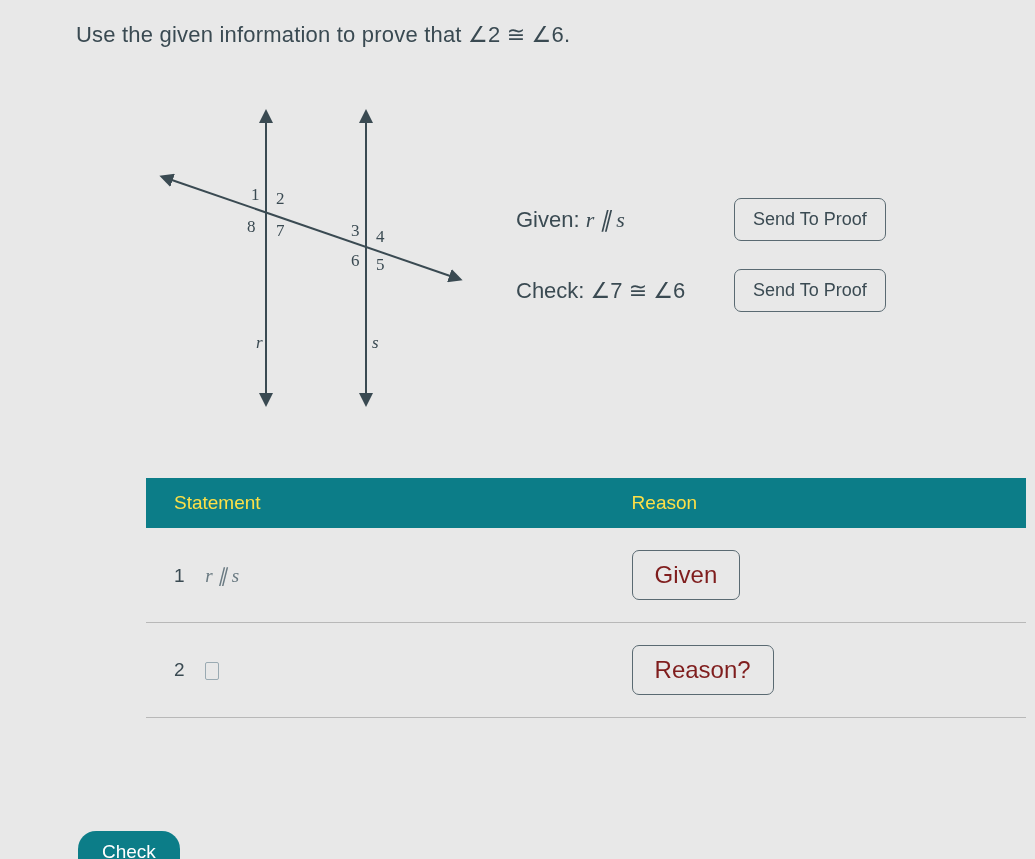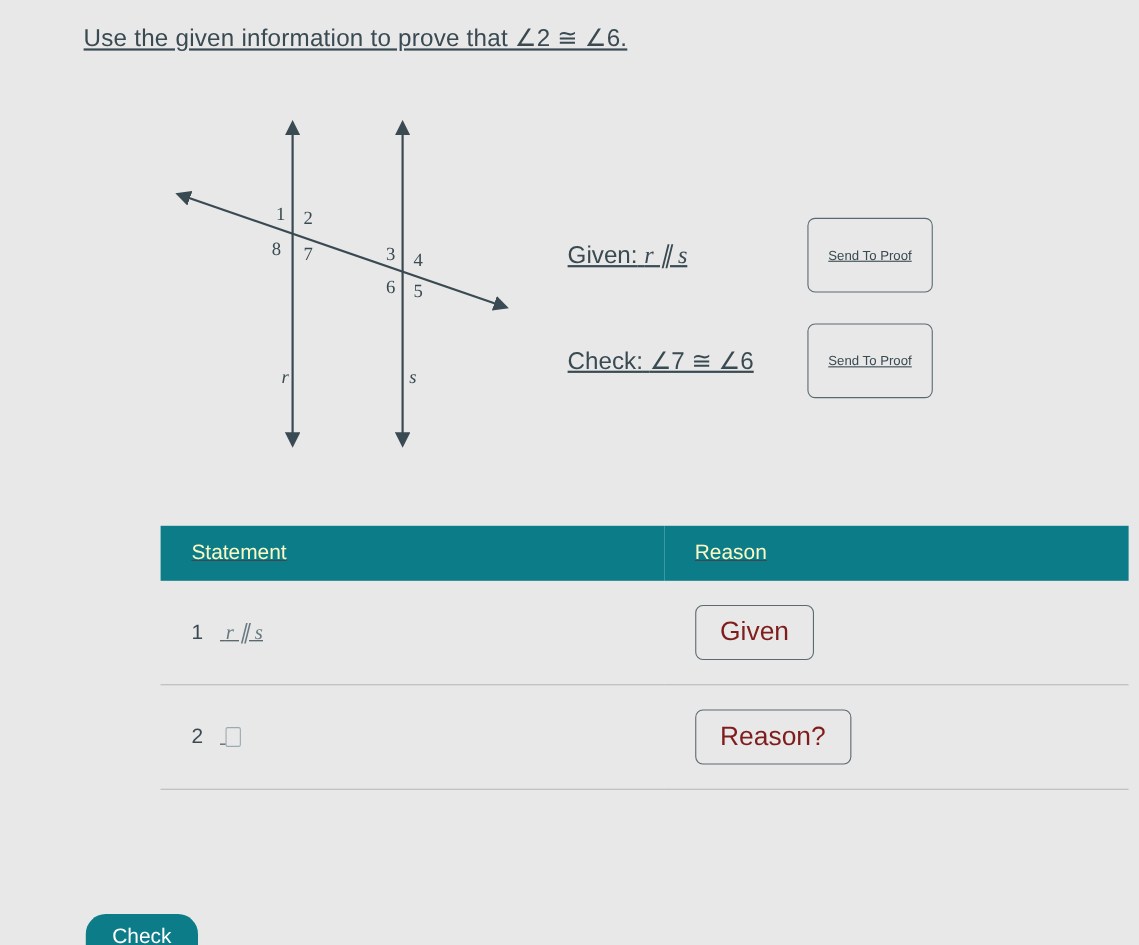--- a/index.html
+++ b/index.html
@@ -8,21 +8,20 @@
     padding: 0;
     font-family: Arial, Helvetica, sans-serif;
     background: #e8e8e8;
     width: 1035px;
     height: 859px;
     overflow: hidden;
     color: #3a4a52;
   }
   .page {
     padding: 22px 60px 0 76px;
-    text-decoration: underline;
   }
   .instruction {
     font-size: 22px;
     color: #3a4a52;
     margin-bottom: 50px;
     letter-spacing: 0.2px;
   }
   .upper {
     display: flex;
     align-items: flex-start;
@@ -47,34 +46,34 @@
   }
   .info-label {
     font-size: 22px;
     color: #3a4a52;
     min-width: 190px;
   }
   .info-label .ital { font-style: italic; font-family: 'Times New Roman', serif;}
   .sendbtn {
     border: 1.5px solid #5a6a72;
     border-radius: 7px;
-    padding: 26px 18px;
-    font-size: 12px;
+    padding: 10px 18px;
+    font-size: 18px;
     color: #3a4a52;
     background: transparent;
     cursor: pointer;
   }
   .proof-table {
     width: 880px;
     margin-left: 70px;
     border-collapse: collapse;
   }
   .proof-table th {
     background: #0c7d88;
-    color: #fef9c3;
+    color: #fde047;
     font-weight: 400;
     text-align: left;
     padding: 14px 28px;
     font-size: 19px;
   }
   .proof-table td {
     border-bottom: 1px solid #b8b8b8;
     padding: 22px 28px;
     font-size: 19px;
     color: #3a4a52;

